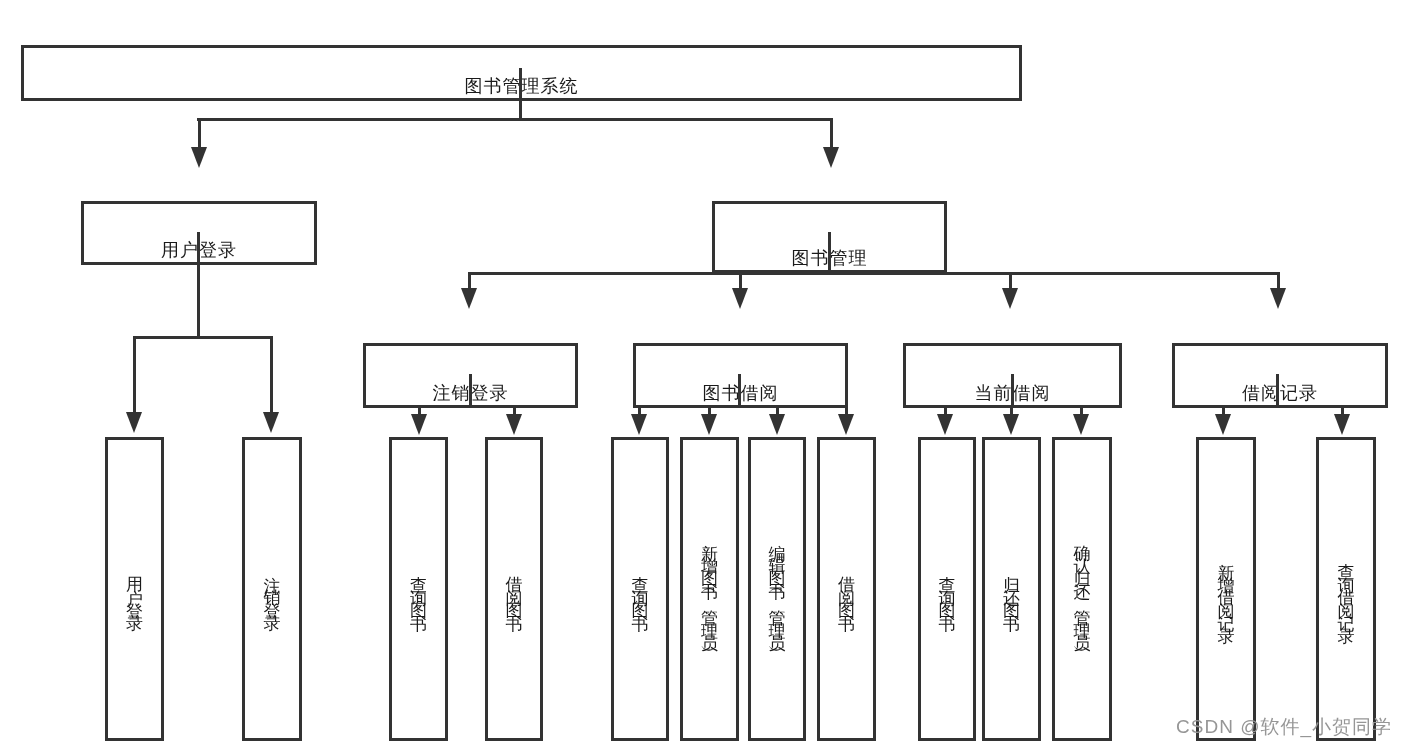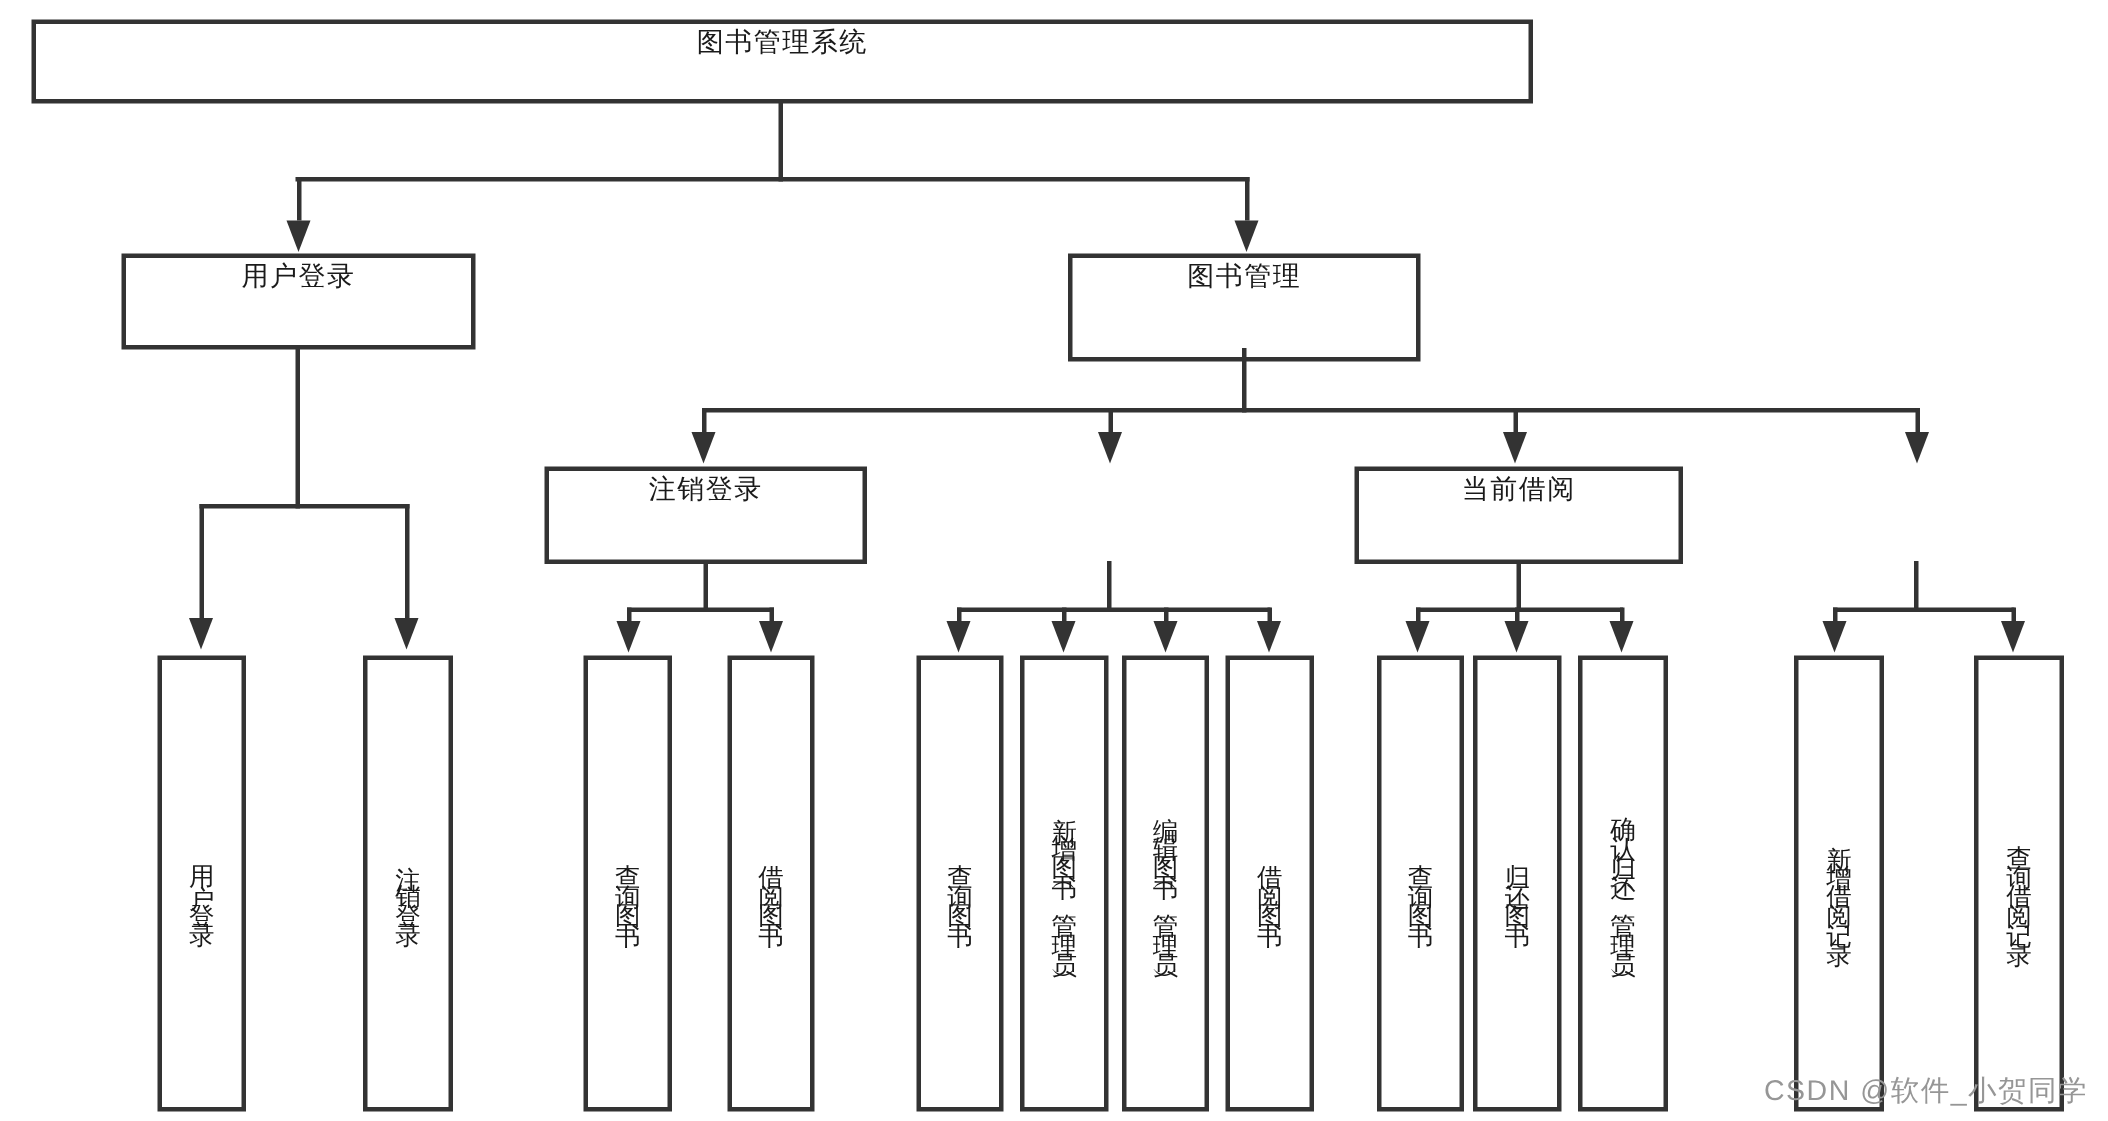--- a/index.html
+++ b/index.html
@@ -24,22 +24,22 @@
   
   .arrow{position:absolute;width:16px;display:flex;flex-direction:column;align-items:center;}
   .arrow .stem{width:3px;flex:1 1 auto;background:var(--line);}
   .arrow .head{width:0;height:0;flex:0 0 auto;
     border-left:8px solid transparent;border-right:8px solid transparent;
     border-top:21px solid var(--line);}
   
   .box{
     position:absolute;box-sizing:border-box;
     border:3px solid var(--line);background:#fff;
-    display:flex;align-items:flex-start;justify-content:center;
-    font-size:18px;letter-spacing:1px;color:var(--text);
+    display:flex;align-items:flex-end;justify-content:center;
+    font-size:18px;letter-spacing:1px;color:var(--text);margin-top:32px;
   }
   
   .vbox{
     position:absolute;box-sizing:border-box;
     border:3px solid var(--line);background:#fff;
     top:437px;height:304px;
     display:flex;align-items:center;justify-content:center;
   }
   .vbox span{
     writing-mode:vertical-lr;
@@ -109,22 +109,28 @@
       <div class="head"></div>
     </div>
   <div class="arrow" style="left:1270px;top:272px;height:37px;">
       <div class="stem"></div>
       <div class="head"></div>
     </div>
 
   <div class="box" style="left:363px;top:311px;width:215px;height:65px;">
     <span>注销登录</span>
   </div>
+  <div class="box" style="left:633px;top:311px;width:215px;height:65px;">
+    <span>图书借阅</span>
+  </div>
   <div class="box" style="left:903px;top:311px;width:219px;height:65px;">
     <span>当前借阅</span>
+  </div>
+  <div class="box" style="left:1172px;top:311px;width:216px;height:65px;">
+    <span>借阅记录</span>
   </div>
 
   <div class="vline" style="left:469px;top:374px;height:34px;"></div>
   <div class="hline" style="left:418px;top:405px;width:98px;"></div>
   <div class="arrow" style="left:411px;top:405px;height:30px;">
       <div class="stem"></div>
       <div class="head"></div>
     </div>
   <div class="arrow" style="left:506px;top:405px;height:30px;">
       <div class="stem"></div>

